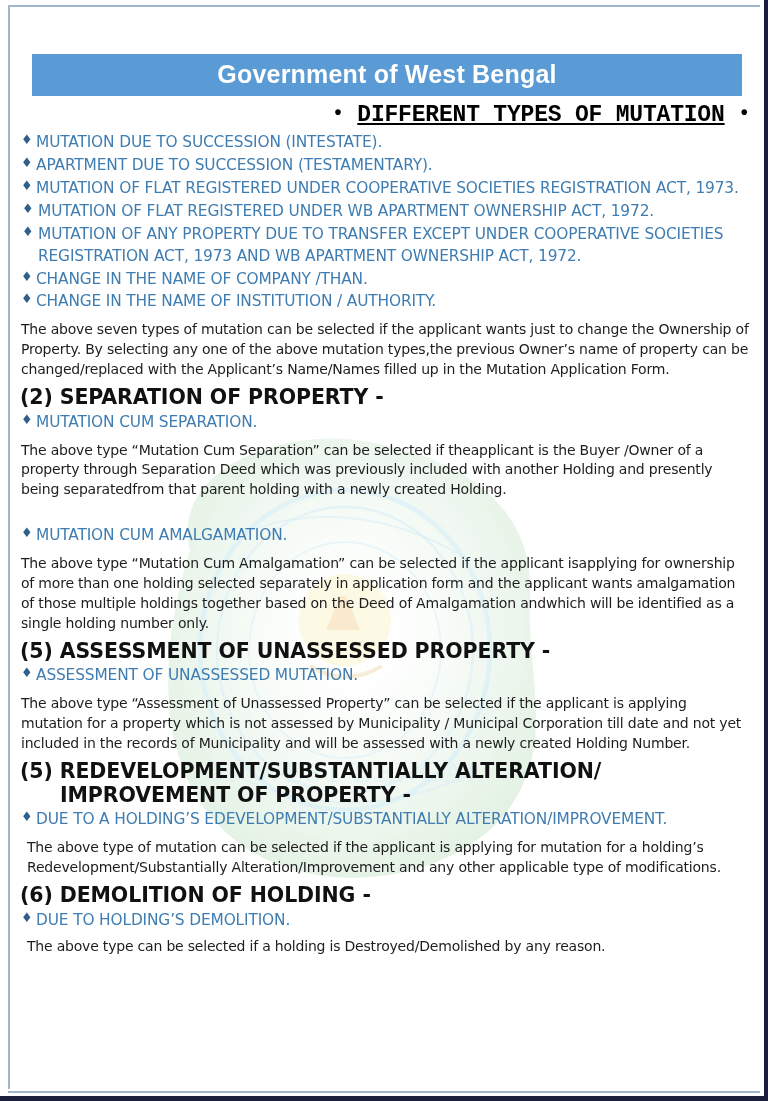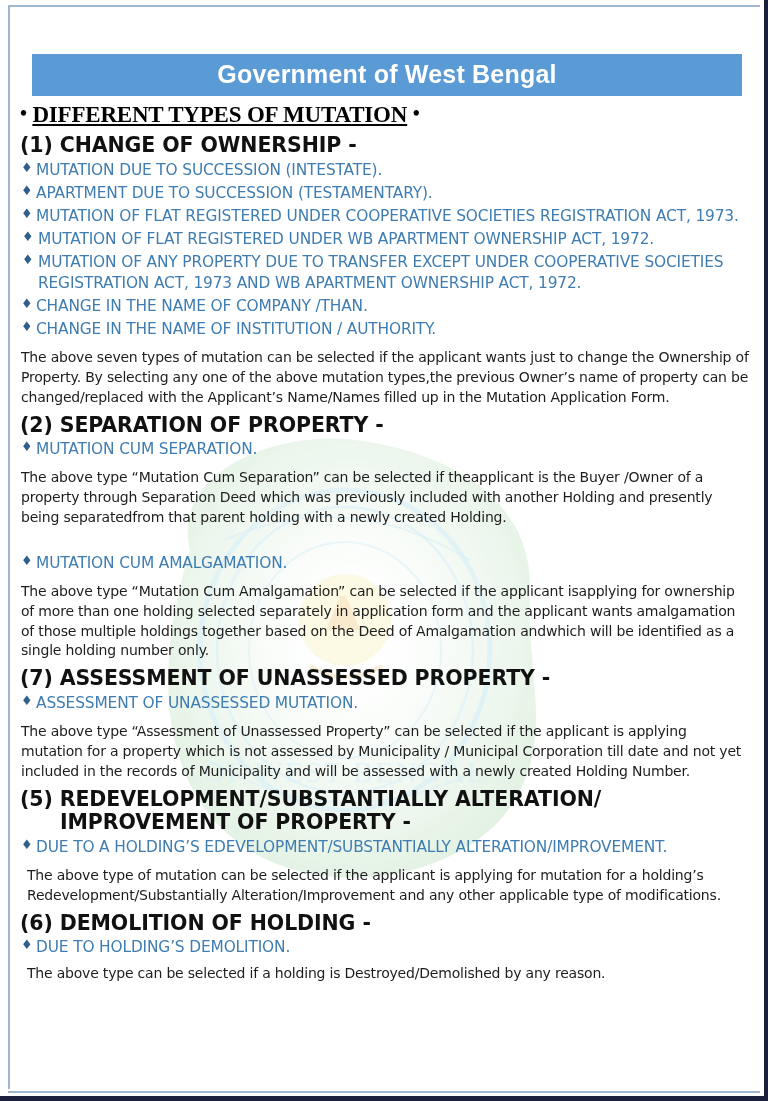--- a/index.html
+++ b/index.html
@@ -75,22 +75,22 @@
     font-family: "Liberation Sans", sans-serif;
     font-weight: bold;
     font-size: 25px;
     letter-spacing: 0.2px;
     padding: 7px 0 9px 0;
     margin: 0 8px 0 12px;
     line-height: 1.05;
   }
 
   .doc-title {
-    text-align: left;
-    font-family: Liberation Serif, serif;
+    text-align: right;
+    font-family: Liberation Mono, monospace;
     font-weight: bold;
     font-size: 23px;
     color: #000000;
     margin: 6px 0 4px 0;
     letter-spacing: -0.2px;
   }
   .doc-title .tt {
     text-decoration: underline;
     text-underline-offset: 2px;
   }
@@ -190,21 +190,20 @@
     <div class="banner">
       <span>Government of West Bengal</span>
     </div>
 
     <div class="doc-title">
       <span class="dot">•</span>
       <span class="tt">DIFFERENT TYPES OF MUTATION</span>
       <span class="dot">•</span>
     </div>
 
-    <h2 class="section-head">(1) CHANGE OF OWNERSHIP -</h2>
     <ul class="bullets">
       <li>MUTATION DUE TO SUCCESSION (INTESTATE).</li>
       <li>APARTMENT DUE TO SUCCESSION (TESTAMENTARY).</li>
       <li>MUTATION OF FLAT REGISTERED UNDER COOPERATIVE SOCIETIES REGISTRATION ACT, 1973.</li>
       <li class="gap">MUTATION OF FLAT REGISTERED UNDER WB APARTMENT OWNERSHIP ACT, 1972.</li>
       <li class="gap">MUTATION OF ANY PROPERTY DUE TO TRANSFER EXCEPT UNDER COOPERATIVE SOCIETIES REGISTRATION  ACT, 1973 AND WB APARTMENT OWNERSHIP ACT, 1972.</li>
       <li>CHANGE IN THE NAME OF COMPANY /THAN.</li>
       <li>CHANGE IN THE NAME OF INSTITUTION / AUTHORITY.</li>
     </ul>
     <p class="body-text">The above seven types of mutation can be selected if the applicant wants just to change the Ownership of Property. By selecting any one of the above mutation types,the previous Owner’s name of property can be changed/replaced with the Applicant’s Name/Names filled up in the Mutation Application Form.</p>
@@ -215,21 +214,21 @@
     </ul>
     <p class="body-text">The above type “Mutation Cum Separation” can be selected if theapplicant is the Buyer /Owner of a property through Separation Deed which was previously included with another Holding and presently being separatedfrom that parent holding with a newly created Holding.</p>
 
     <div class="spacer-md"></div>
 
     <ul class="bullets">
       <li>MUTATION CUM AMALGAMATION.</li>
     </ul>
     <p class="body-text">The above type “Mutation Cum Amalgamation” can be selected if the applicant isapplying for ownership of more than one holding selected separately in application form and the applicant wants amalgamation of those multiple holdings together based on the Deed of Amalgamation andwhich will be identified as a single holding number only.</p>
 
-    <h2 class="section-head">(7) ASSESSMENT OF UNASSESSED PROPERTY -</h2>
+    <h2 class="section-head">(5) ASSESSMENT OF UNASSESSED PROPERTY -</h2>
     <ul class="bullets">
       <li>ASSESSMENT OF UNASSESSED MUTATION.</li>
     </ul>
     <p class="body-text">The above type “Assessment of Unassessed Property” can be selected if the applicant is applying mutation for a property which is not assessed by Municipality / Municipal Corporation till date and not yet included in the records of Municipality  and will be assessed with a newly created Holding Number.</p>
 
     <h2 class="section-head two-line">
       <span>(5) REDEVELOPMENT/SUBSTANTIALLY ALTERATION/</span>
       <span class="l2">IMPROVEMENT OF PROPERTY -</span>
     </h2>
     <ul class="bullets">

